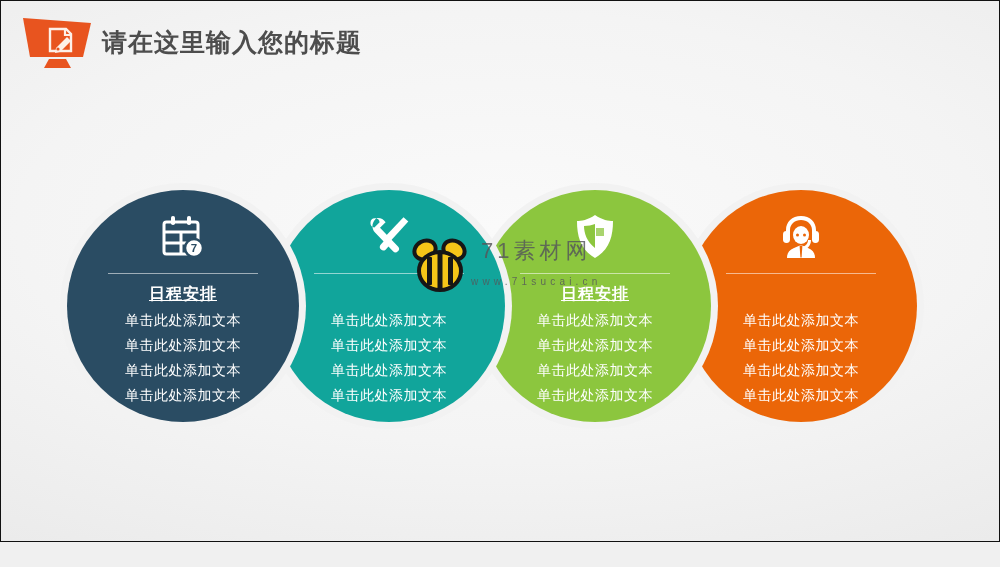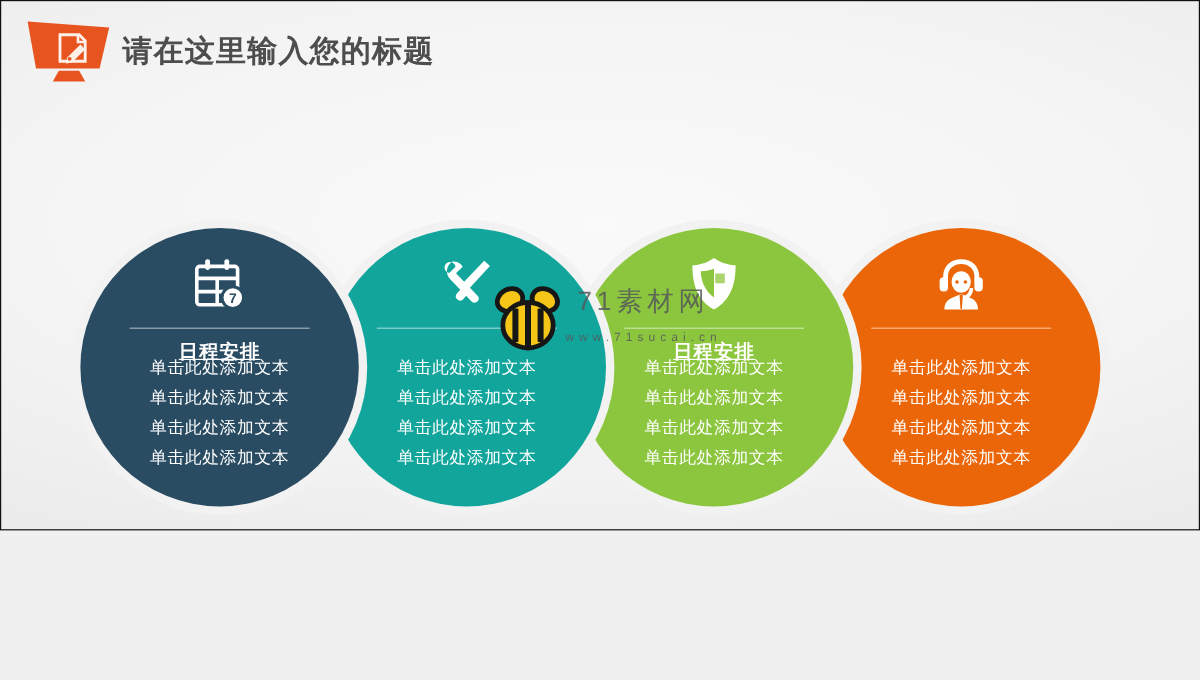--- a/index.html
+++ b/index.html
@@ -10,21 +10,21 @@
   }
   body {
     background:#f0f0f0;
     position:relative;
   }
 
   
   .slide {
     position:absolute;
     left:0; top:0;
-    width:1000px; height:442px;
+    width:1000px; height:542px;
     background:
       radial-gradient(ellipse 115% 95% at 50% 42%, #fafafa 0%, #f4f4f4 42%, #eaeaea 78%, #e3e3e3 100%);
     border:1px solid #111;
     overflow:hidden;
   }
 
   
   .header {
     position:absolute;
     left:0; top:0;
@@ -88,21 +88,21 @@
     width:232px;
     font-size:16px;
     font-weight:bold;
     letter-spacing:1px;
     line-height:22px;
     text-decoration:underline;
   }
 
   .c-lines {
     position:absolute;
-    left:0; top:104px;
+    left:0; top:118px;
     width:232px;
     text-align:center;
   }
   .c-lines div {
     font-size:14px;
     line-height:25px;
     letter-spacing:.5px;
     white-space:nowrap;
   }
 

